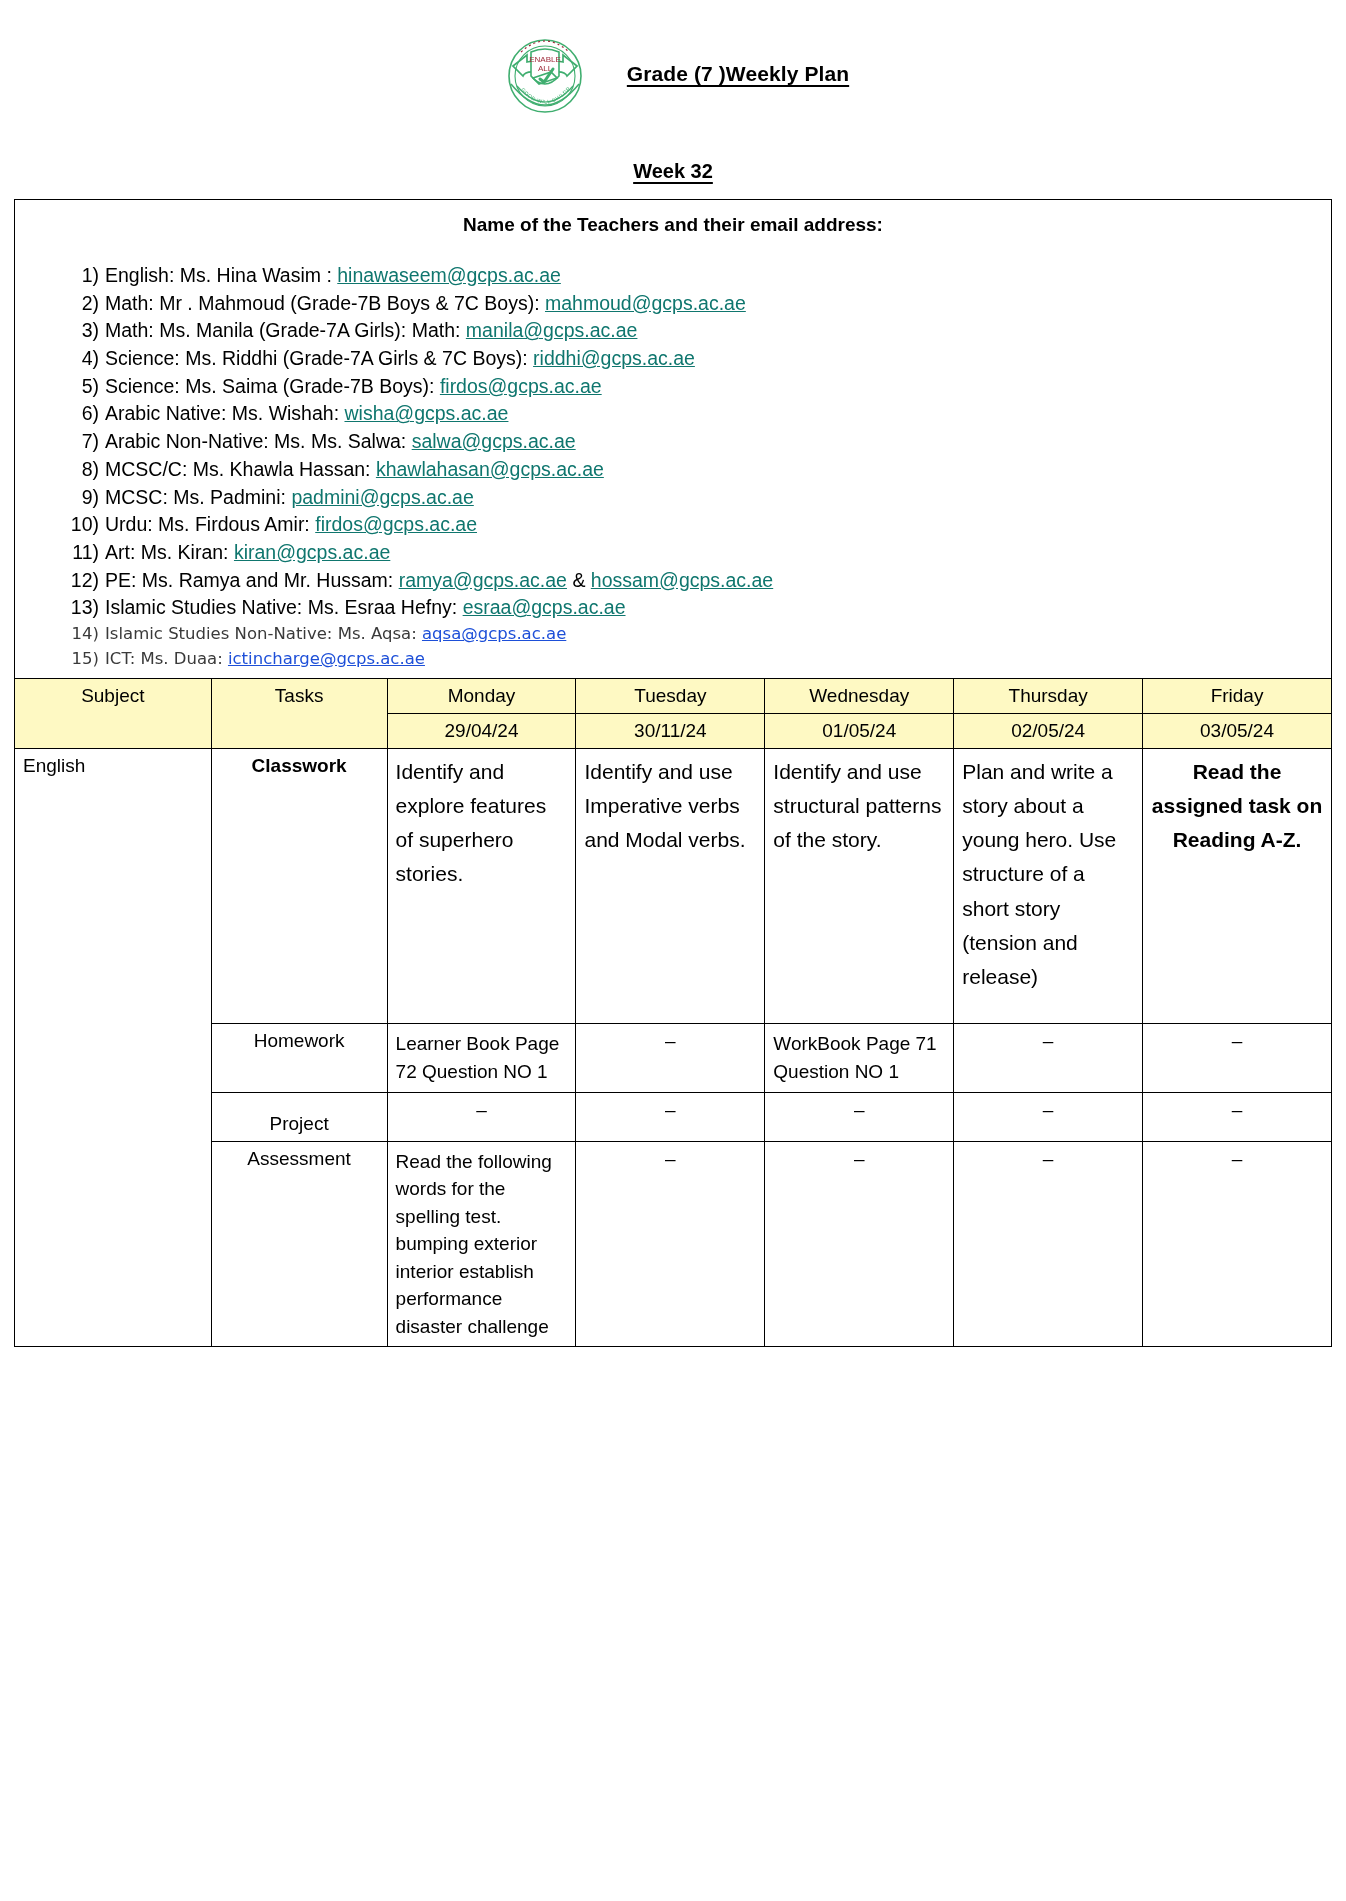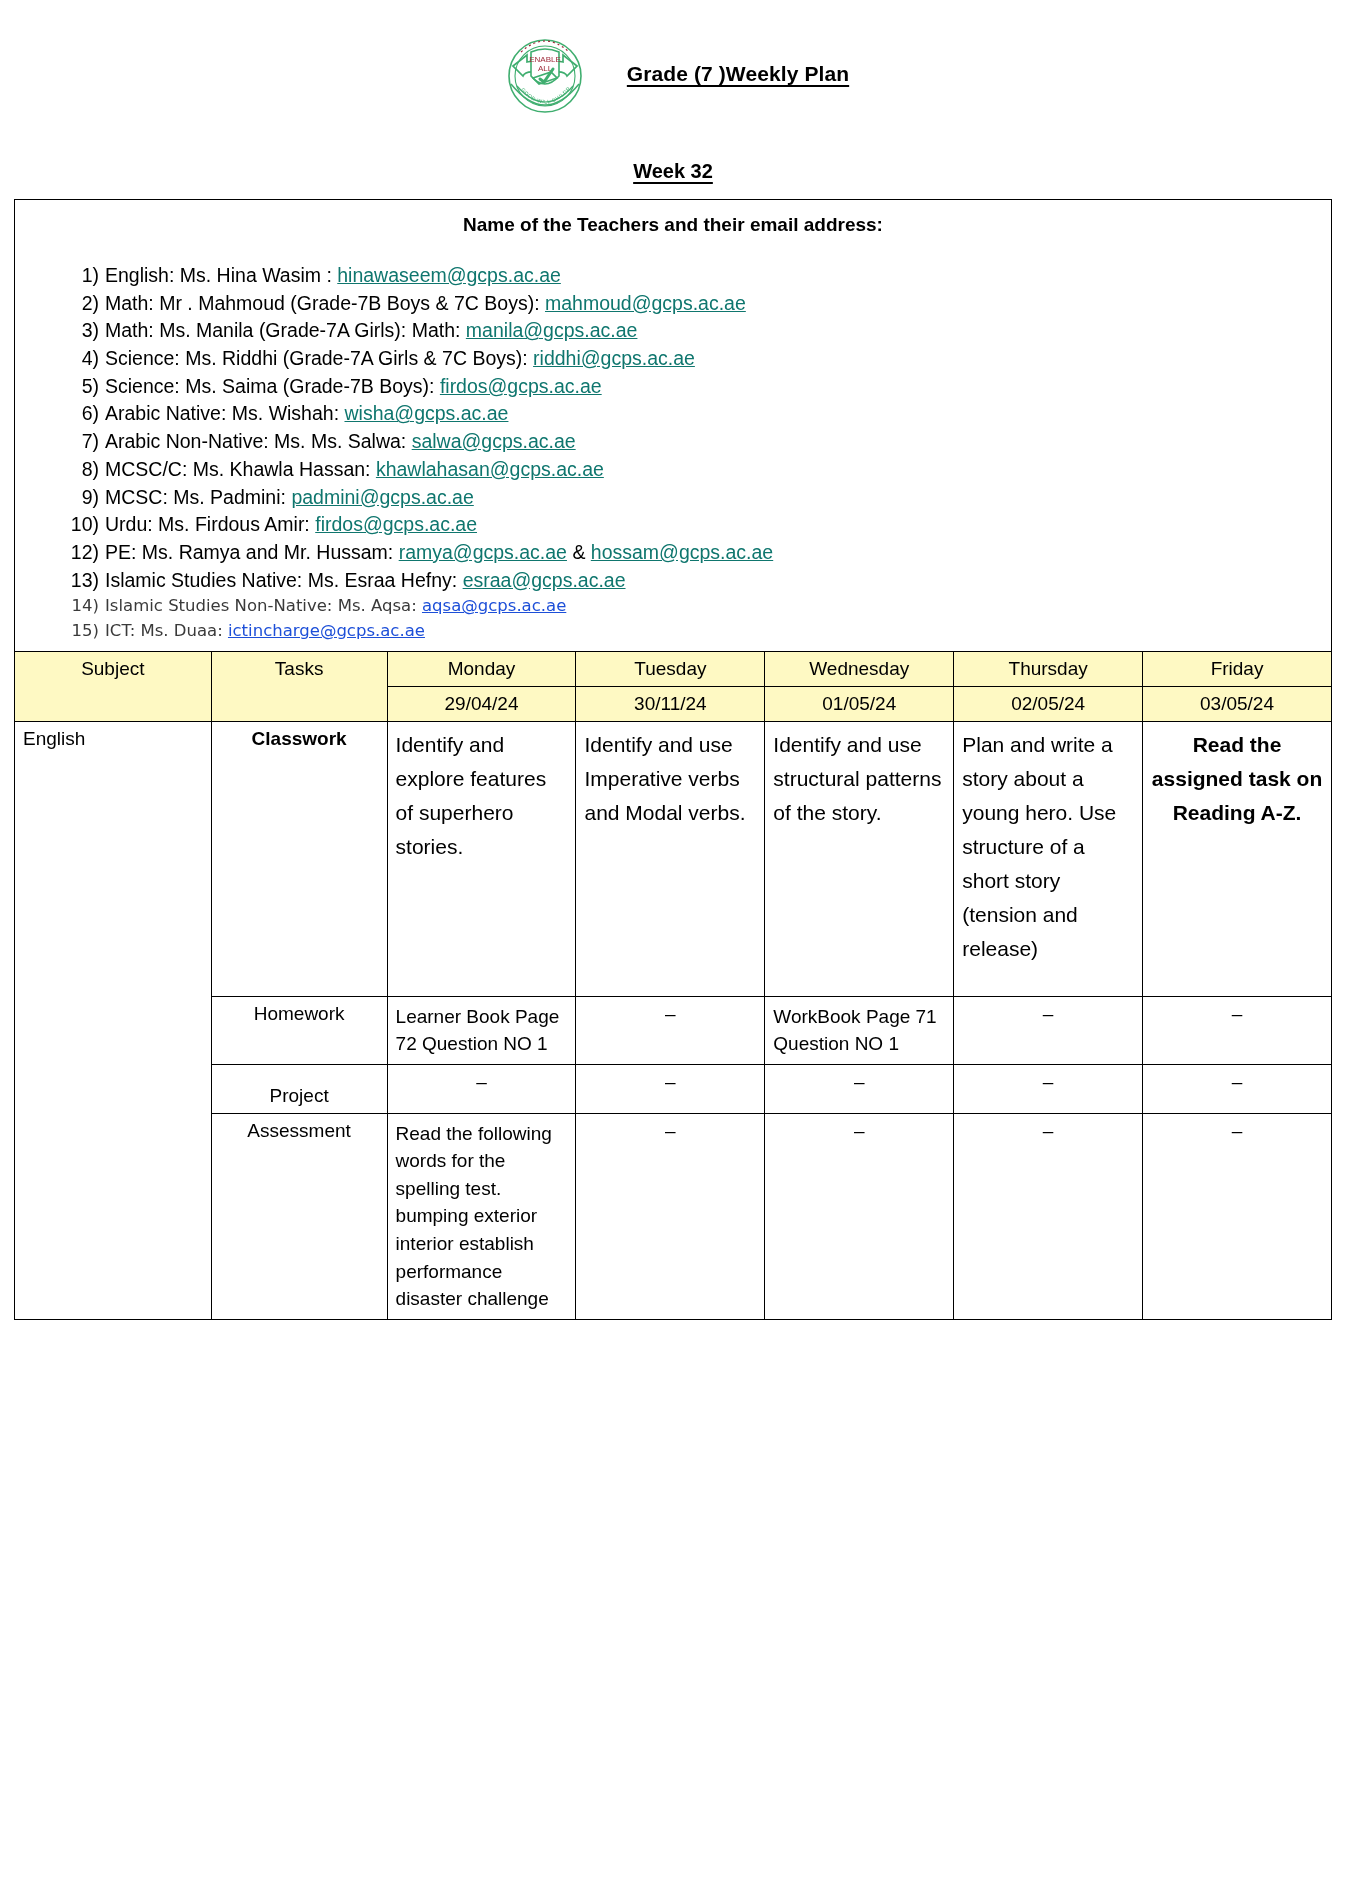--- a/index.html
+++ b/index.html
@@ -197,20 +197,21 @@
       <li><span class="num">1)</span><span>English: Ms. Hina Wasim : </span><a class="mail">hinawaseem@gcps.ac.ae</a></li>
       <li><span class="num">2)</span><span>Math: Mr . Mahmoud (Grade-7B Boys &amp; 7C Boys): </span><a class="mail">mahmoud@gcps.ac.ae</a></li>
       <li><span class="num">3)</span><span>Math: Ms. Manila (Grade-7A Girls): Math: </span><a class="mail">manila@gcps.ac.ae</a></li>
       <li><span class="num">4)</span><span>Science: Ms. Riddhi  (Grade-7A Girls &amp; 7C Boys): </span><a class="mail">riddhi@gcps.ac.ae</a></li>
       <li><span class="num">5)</span><span>Science: Ms. Saima (Grade-7B Boys): </span><a class="mail">firdos@gcps.ac.ae</a></li>
       <li><span class="num">6)</span><span>Arabic Native: Ms. Wishah: </span><a class="mail">wisha@gcps.ac.ae</a></li>
       <li><span class="num">7)</span><span>Arabic Non-Native: Ms. Ms. Salwa: </span><a class="mail">salwa@gcps.ac.ae</a></li>
       <li><span class="num">8)</span><span>MCSC/C: Ms. Khawla Hassan: </span><a class="mail">khawlahasan@gcps.ac.ae</a></li>
       <li><span class="num">9)</span><span>MCSC: Ms. Padmini: </span><a class="mail">padmini@gcps.ac.ae</a></li>
       <li><span class="num">10)</span><span>Urdu: Ms. Firdous Amir: </span><a class="mail">firdos@gcps.ac.ae</a></li>
+      <li><span class="num">11)</span><span>Art: Ms. Kiran: </span><a class="mail">kiran@gcps.ac.ae</a></li>
       <li><span class="num">12)</span><span>PE: Ms. Ramya and Mr. Hussam: </span><a class="mail">ramya@gcps.ac.ae</a><span class="amp"> &amp; </span><a class="mail">hossam@gcps.ac.ae</a></li>
       <li><span class="num">13)</span><span>Islamic Studies Native: Ms. Esraa Hefny: </span><a class="mail">esraa@gcps.ac.ae</a></li>
       <li class="alt"><span class="num">14)</span><span>Islamic Studies Non-Native: Ms. Aqsa: </span><a class="mail">aqsa@gcps.ac.ae</a></li>
       <li class="alt"><span class="num">15)</span><span>ICT: Ms. Duaa: </span><a class="mail">ictincharge@gcps.ac.ae</a></li>
     </ol>
   </div>
 
   <table class="plan">
     <colgroup>
       <col class="col-subject">

